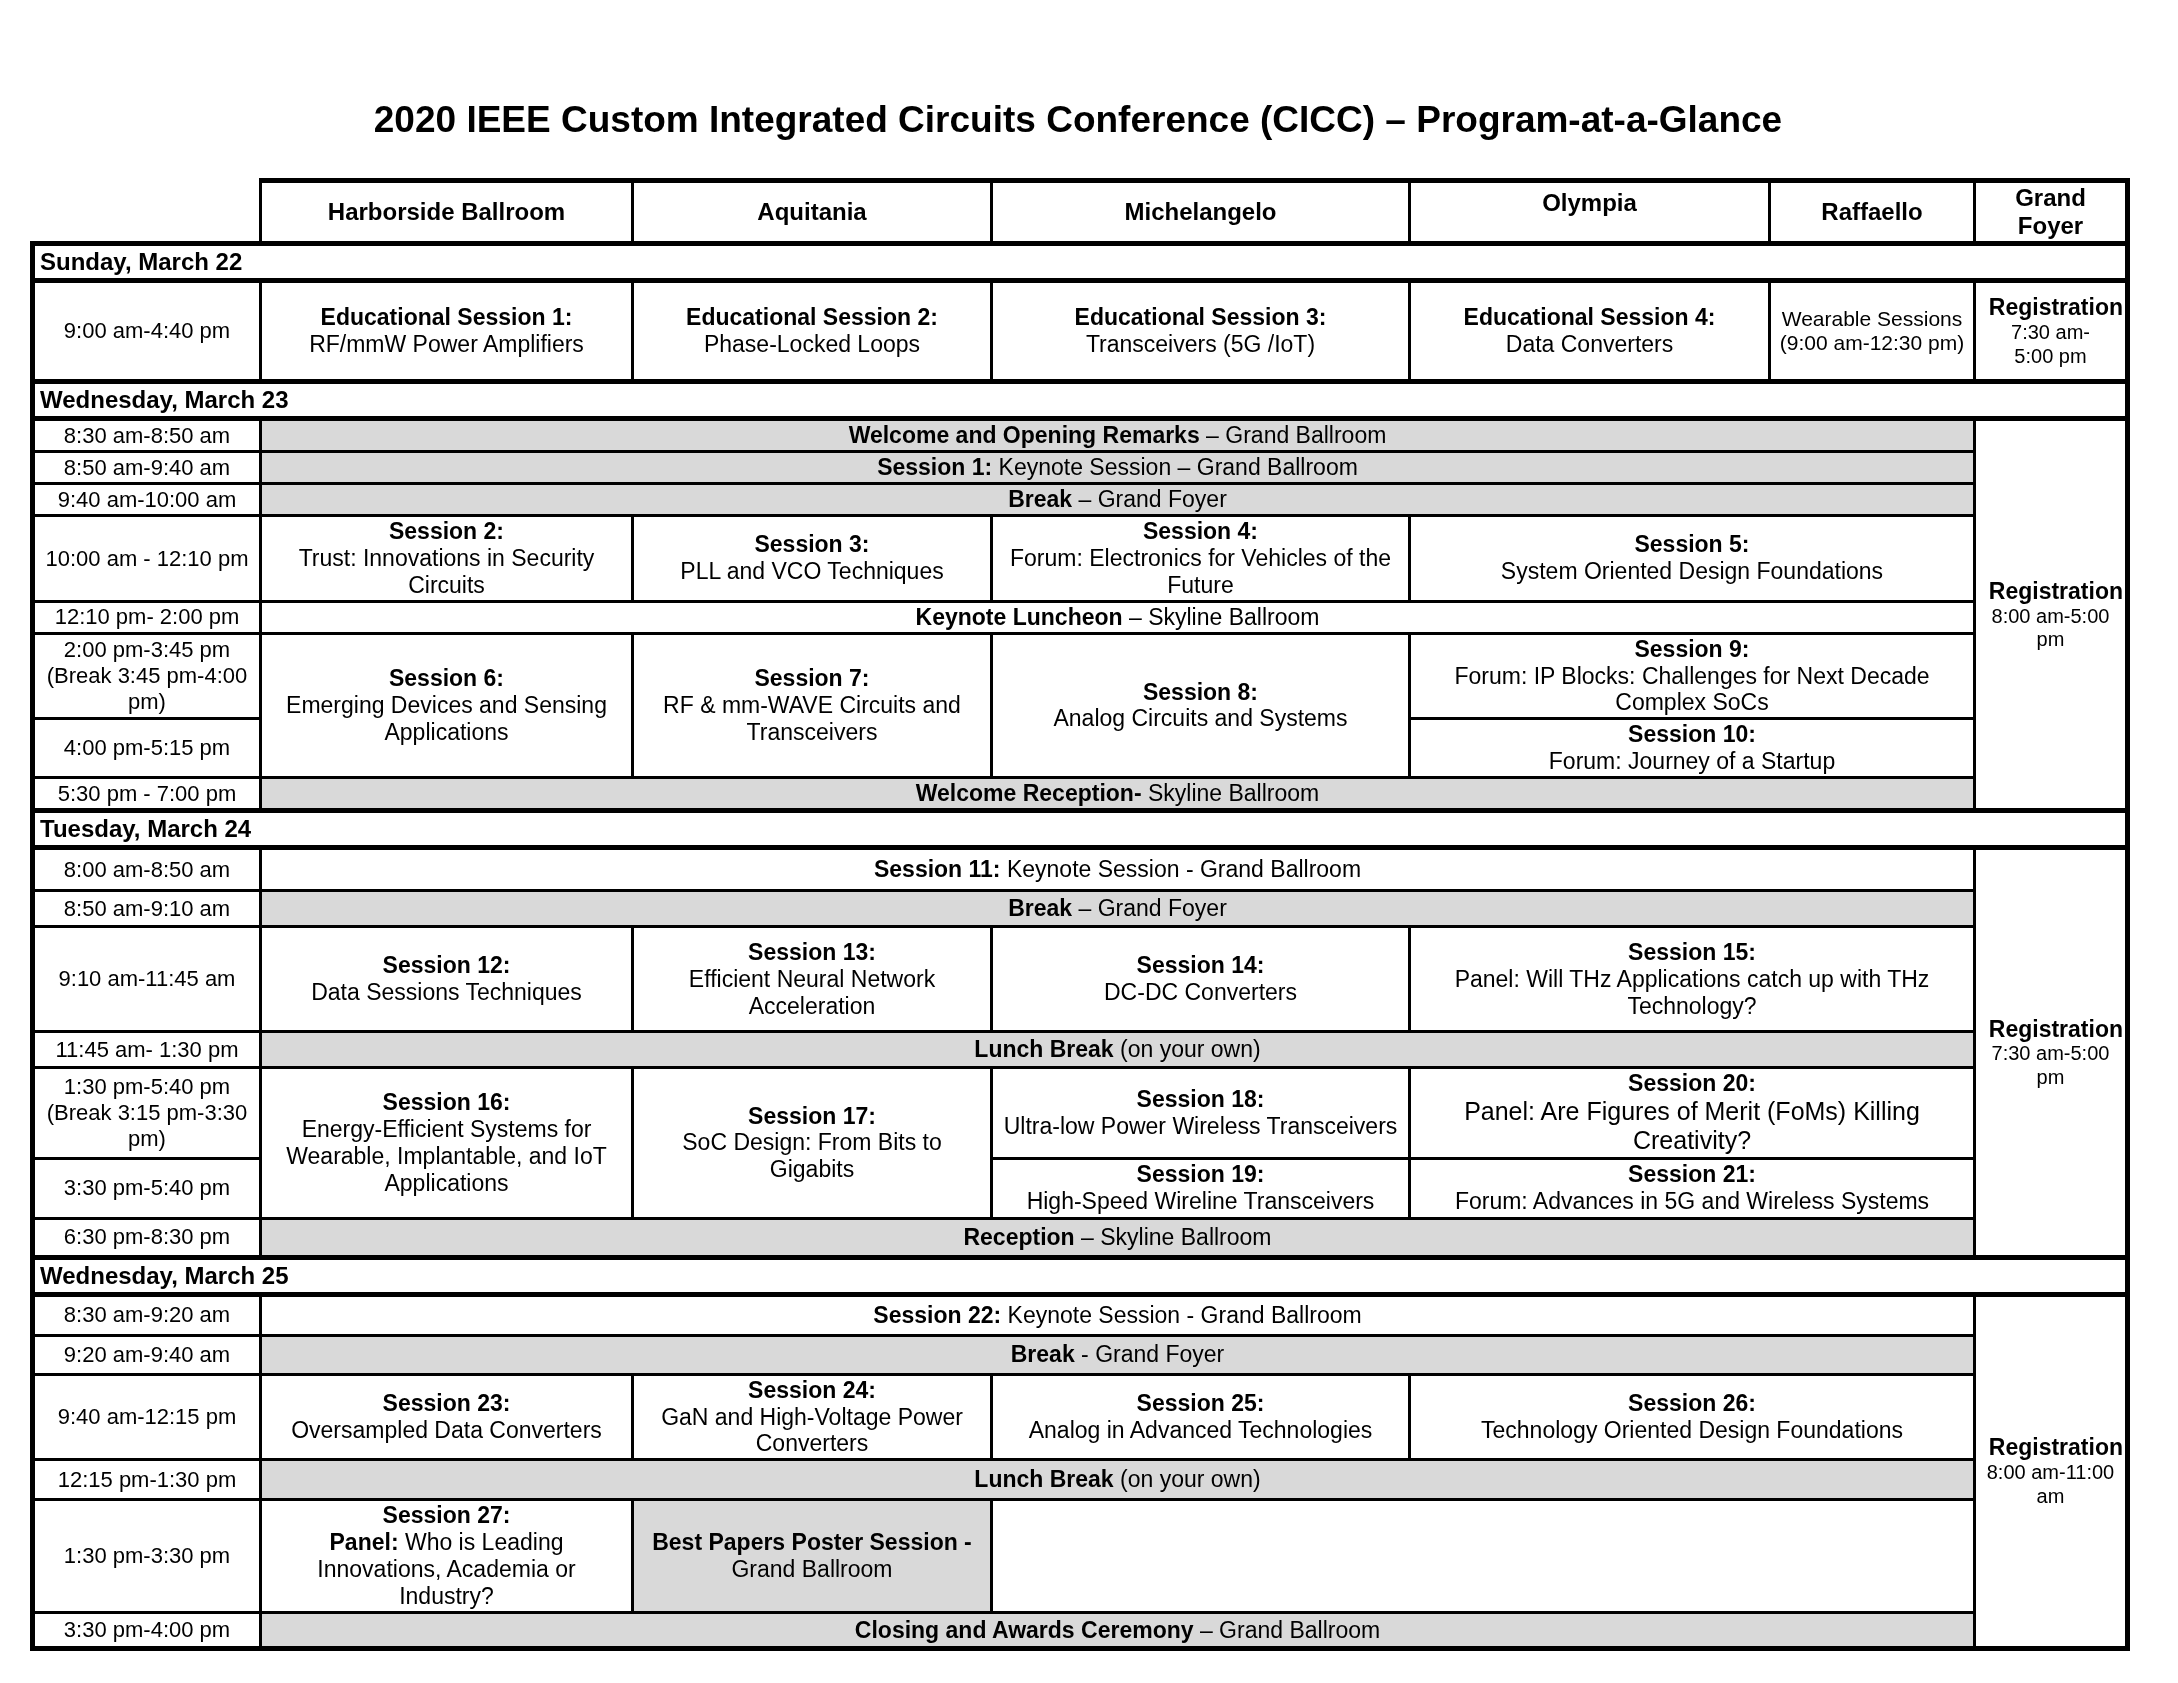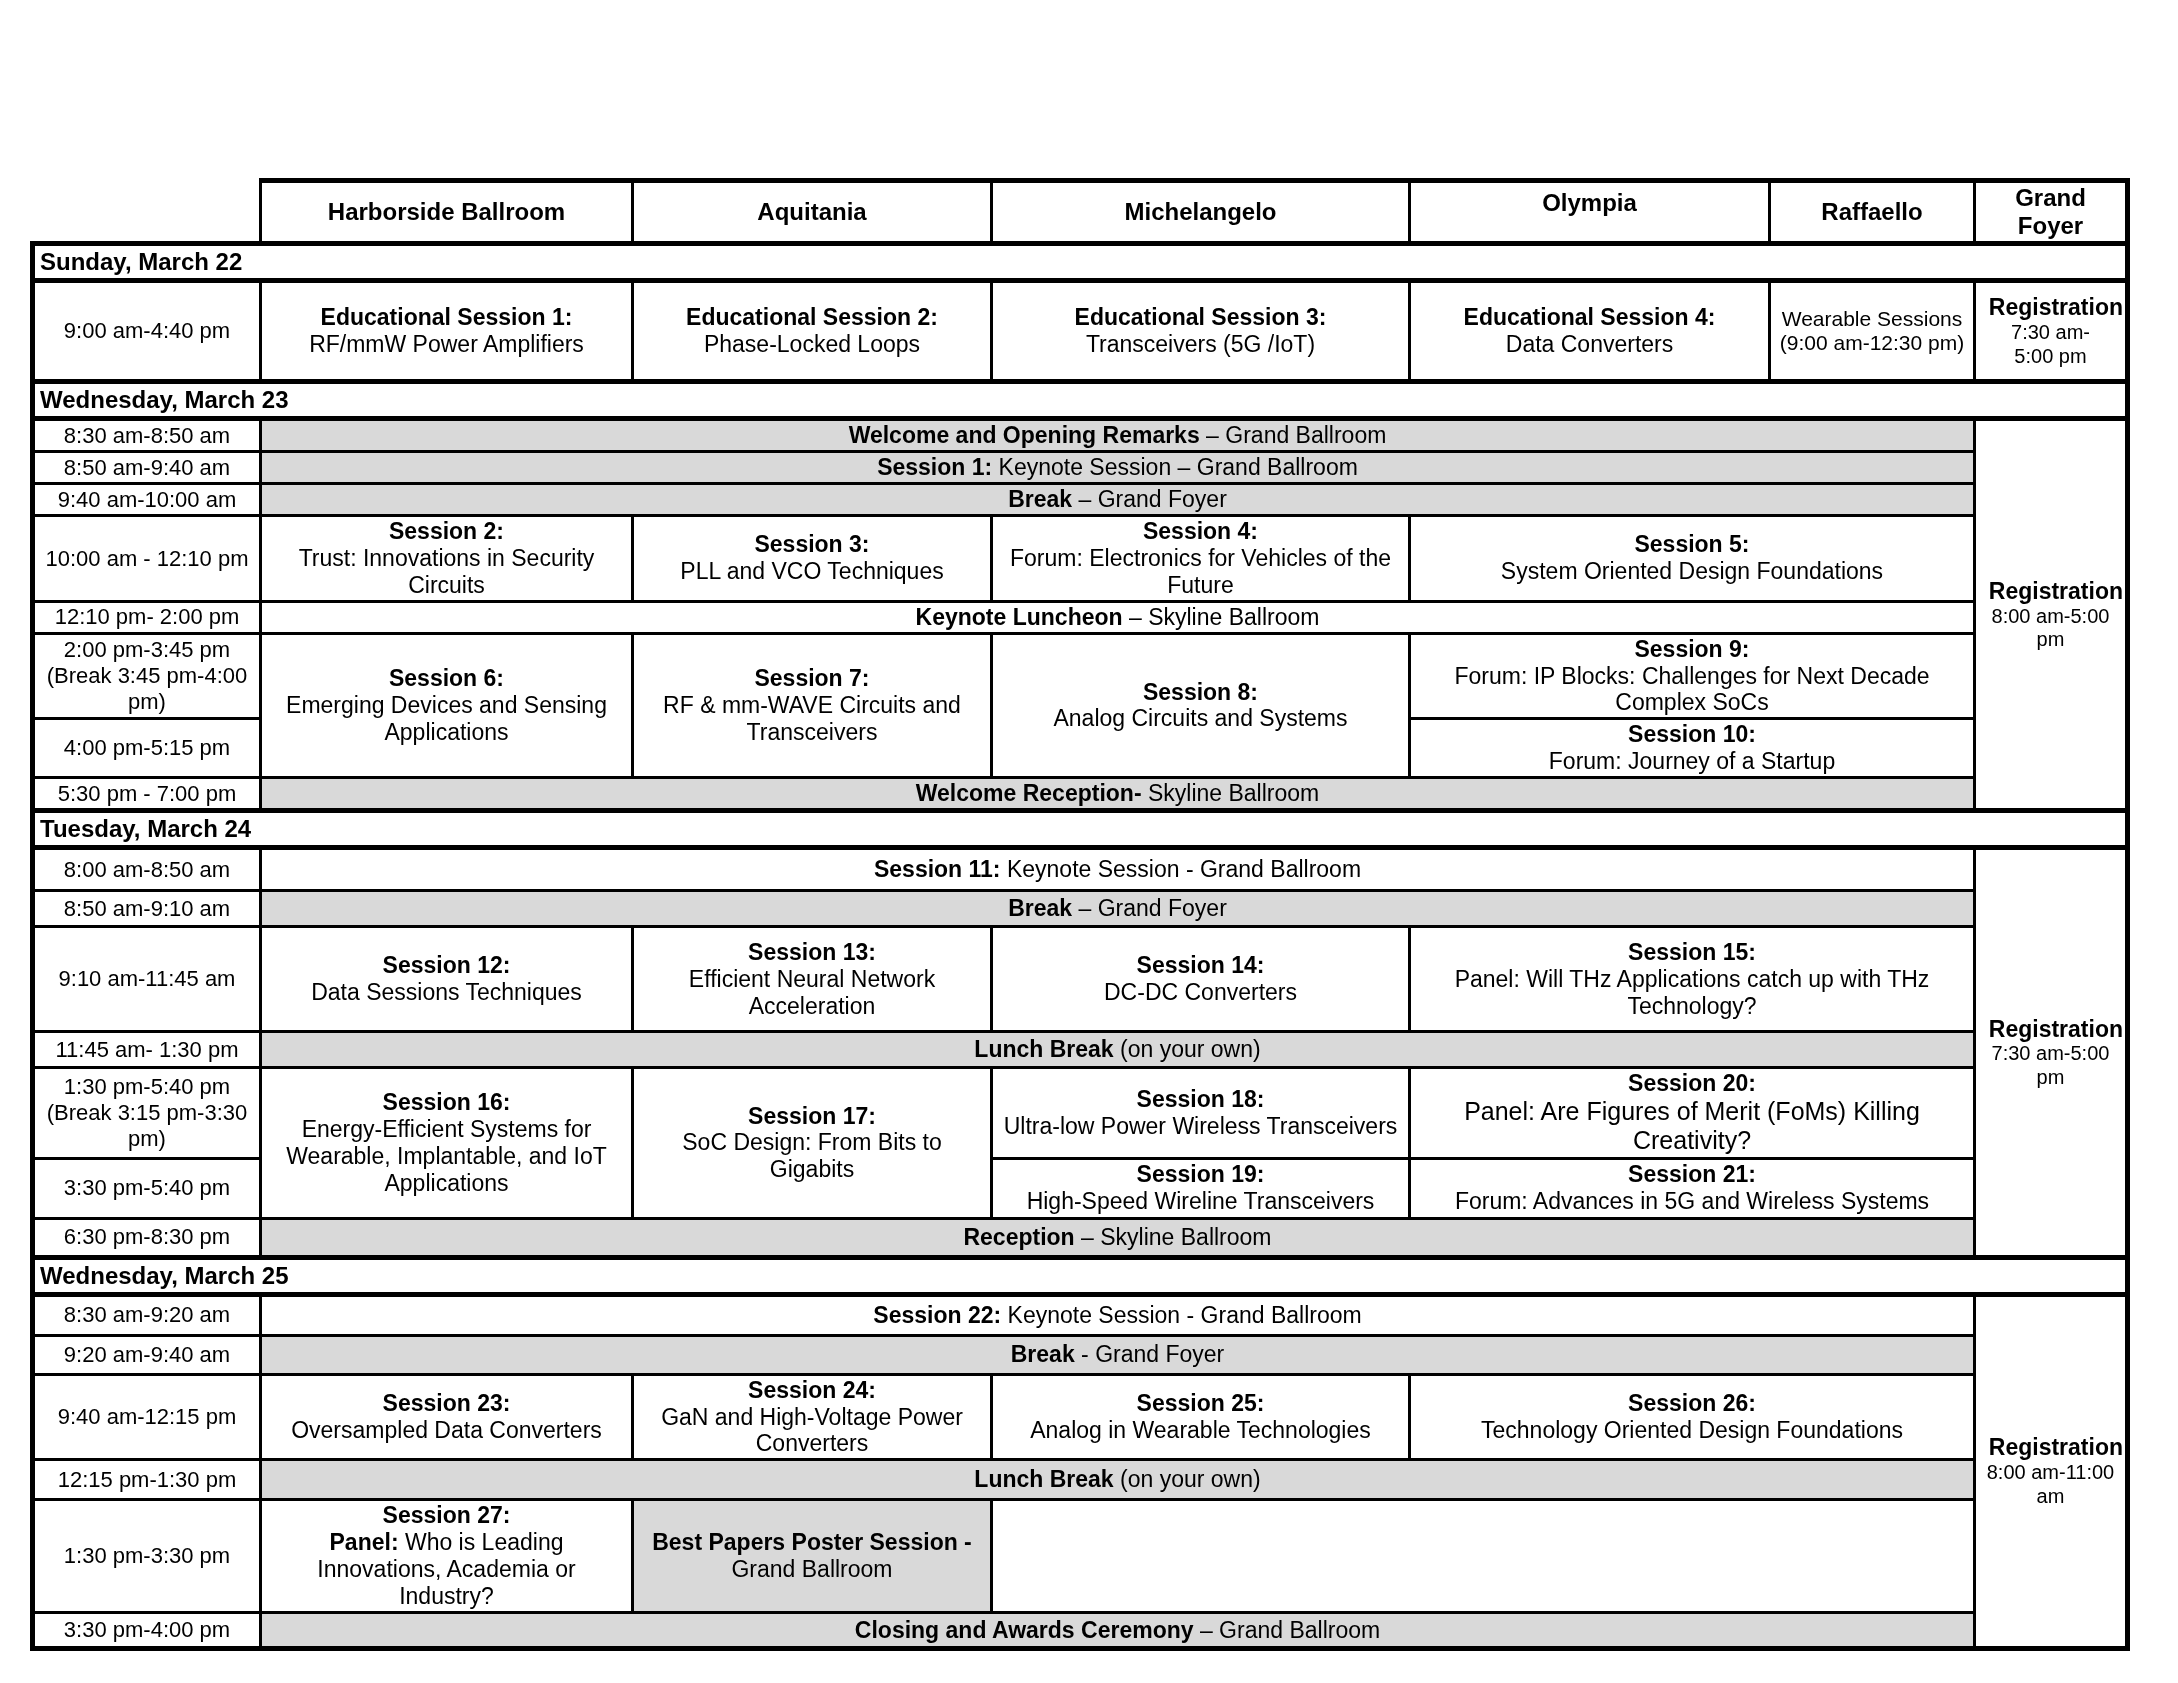--- a/index.html
+++ b/index.html
@@ -29,20 +29,21 @@
   .hd{font-weight:bold;}
   .reg .hd{font-size:23px;text-align:right;}
   .hrs{font-size:20px;}
   .narrow{display:inline-block;max-width:117px;}
   .wrapnarrow{display:inline-block;max-width:109px;}
 </style>
 </head>
 <body>
 
 <div class="page">
+  <div class="title">2020 IEEE Custom Integrated Circuits Conference (CICC) – Program-at-a-Glance</div>
 
   <table class="sched">
     <colgroup>
       <col style="width:228px">
         <col style="width:372px">
         <col style="width:359px">
       <col style="width:418px">
         <col style="width:360px">
         <col style="width:205px">
       <col style="width:153px">
@@ -280,21 +281,21 @@
       <td>
         <div class="hd">Session 23:</div>
         <div>Oversampled Data Converters</div>
       </td>
       <td>
         <div class="hd">Session 24:</div>
         <div>GaN and High-Voltage Power Converters</div>
       </td>
       <td>
         <div class="hd">Session 25:</div>
-        <div>Analog in Wearable Technologies</div>
+        <div>Analog in Advanced Technologies</div>
       </td>
       <td colspan="2">
         <div class="hd">Session 26:</div>
         <div>Technology Oriented Design Foundations</div>
       </td>
     </tr>
     <tr style="height:40px">
       <td class="time bl">12:15 pm-1:30 pm</td>
       <td class="gray" colspan="5">
         <span class="b">Lunch Break</span><span> (on your own)</span>

